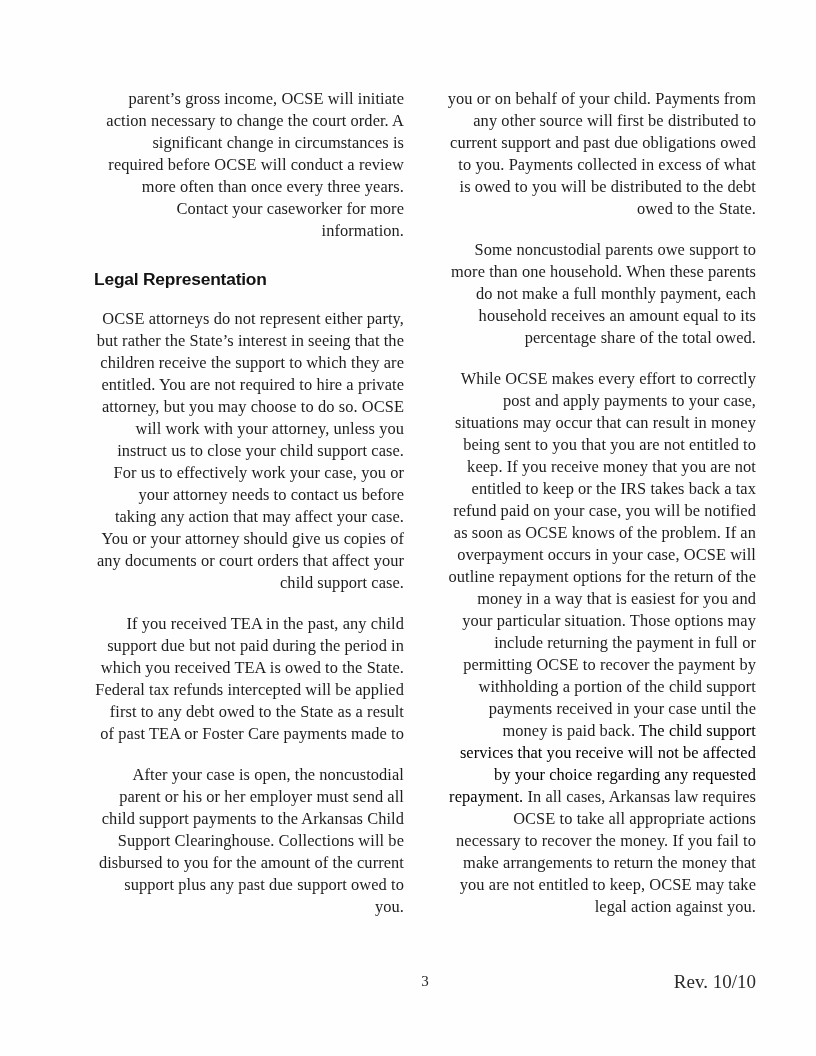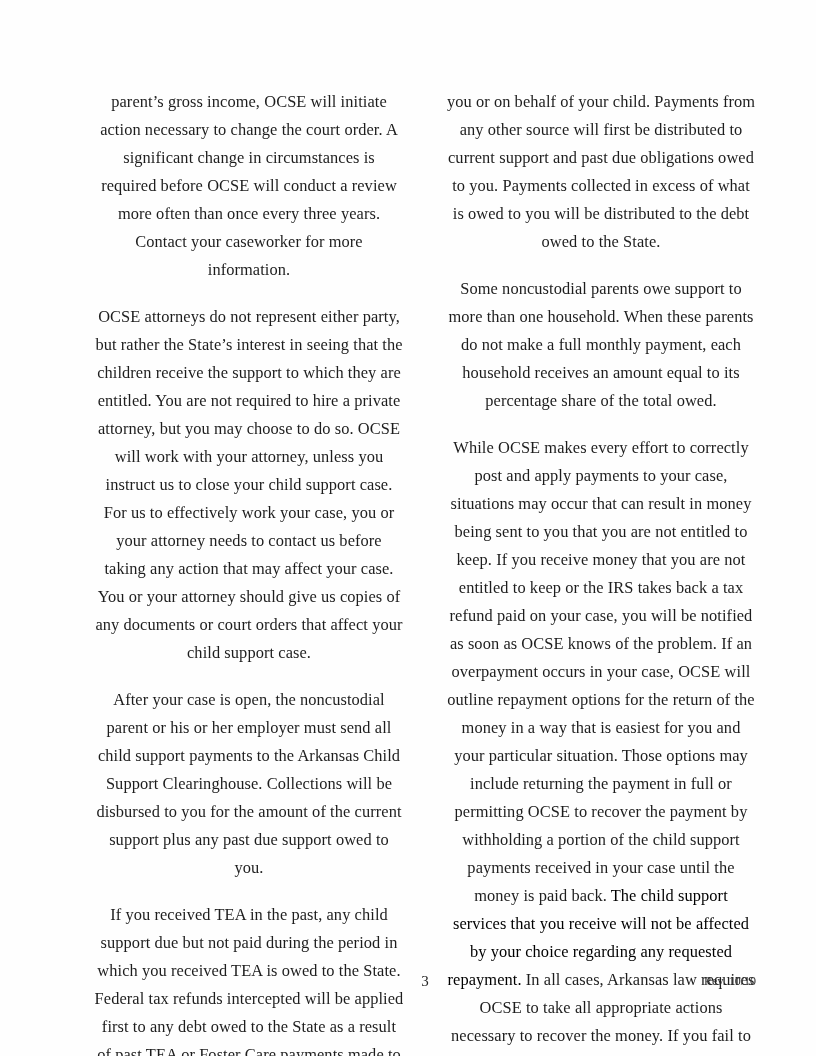--- a/index.html
+++ b/index.html
@@ -25,22 +25,22 @@
     display: flex;
     flex-direction: row;
     justify-content: space-between;
   }
   .col {
     width: 310px;
   }
   p.body {
     margin: 0 0 19px 0;
     font-size: 16.4px;
-    line-height: 28px;
-    text-align: center;
+    line-height: 22px;
+    text-align: right;
     letter-spacing: 0.005em;
     color: #1d1d1d;
   }
   p.body:last-child {
     margin-bottom: 0;
   }
   p.body b,
   p.body .bold {
     font-weight: normal;
     color: #000000;
@@ -71,43 +71,44 @@
     width: 100%;
     text-align: center;
     font-size: 15px;
     line-height: 19px;
     color: #242424;
   }
   .footer .revision {
     position: absolute;
     right: 0;
     top: 0;
-    font-size: 12px;
+    font-size: 19px;
     line-height: 19px;
     color: #2a2a2a;
   }
 </style>
 </head>
 <body>
 
 <div class="page">
 
   <div class="columns">
 
     <div class="col">
       <p class="body">parent’s gross income, OCSE will initiate action necessary to change the court order. A significant change in circumstances is required before OCSE will conduct a review more often than once every three years. Contact your caseworker for more information.</p>
 
+      <h2 class="heading">Legal Representation</h2>
 
       <p class="body">OCSE attorneys do not represent either party, but rather the State’s interest in seeing that the children receive the support to which they are entitled. You are not required to hire a private attorney, but you may choose to do so. OCSE will work with your attorney, unless you instruct us to close your child support case. For us to effectively work your case, you or your attorney needs to contact us before taking any action that may affect your case. You or your attorney should give us copies of any documents or court orders that affect your child support case.</p>
 
 
 
+      <p class="body">If you received TEA in the past, any child support due but not paid during the period in which you received TEA is owed to the State. Federal tax refunds intercepted will be applied first to any debt owed to the State as a result of past TEA or Foster Care payments made to</p>
+
       <p class="body">After your case is open, the noncustodial parent or his or her employer must send all child support payments to the Arkansas Child Support Clearinghouse. Collections will be disbursed to you for the amount of the current support plus any past due support owed to you.</p>
-
-      <p class="body">If you received TEA in the past, any child support due but not paid during the period in which you received TEA is owed to the State. Federal tax refunds intercepted will be applied first to any debt owed to the State as a result of past TEA or Foster Care payments made to</p>
     </div>
 
     <div class="col">
       <p class="body">you or on behalf of your child. Payments from any other source will first be distributed to current support and past due obligations owed to you. Payments collected in excess of what is owed to you will be distributed to the debt owed to the State.</p>
 
       <p class="body">Some noncustodial parents owe support to more than one household. When these parents do not make a full monthly payment, each household receives an amount equal to its percentage share of the total owed.</p>
 
       <p class="body"><span>While OCSE makes every effort to correctly post and apply payments to your case, situations may occur that can result in money being sent to you that you are not entitled to keep. If you receive money that you are not entitled to keep or the IRS takes back a tax refund paid on your case, you will be notified as soon as OCSE knows of the problem. If an overpayment occurs in your case, OCSE will outline repayment options for the return of the money in a way that is easiest for you and your particular situation. Those options may include returning the payment in full or permitting OCSE to recover the payment by withholding a portion of the child support payments received in your case until the money is paid back. </span><span class="bold">The child support services that you receive will not be affected by your choice regarding any requested repayment.</span><span> In all cases, Arkansas law requires OCSE to take all appropriate actions necessary to recover the money. If you fail to make arrangements to return the money that you are not entitled to keep, OCSE may take legal action against you.</span></p>
 
 

